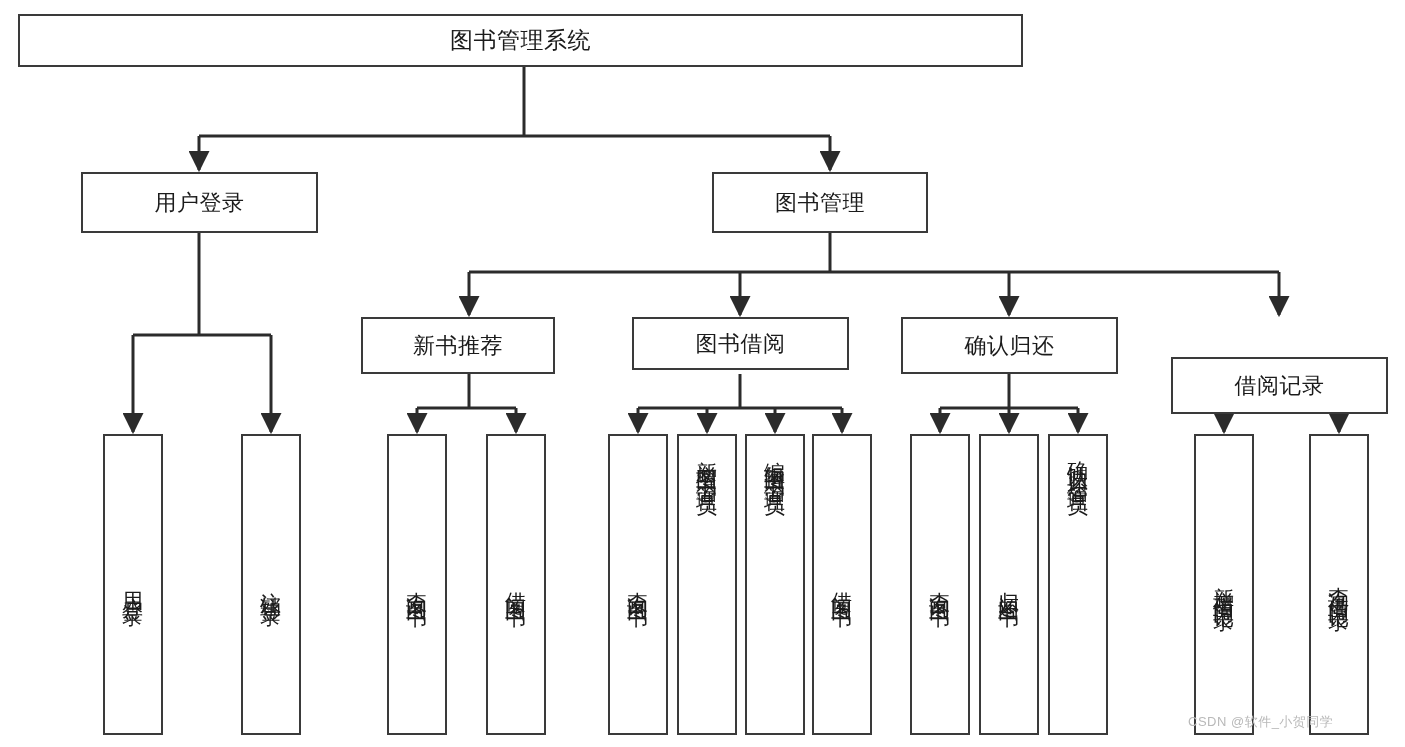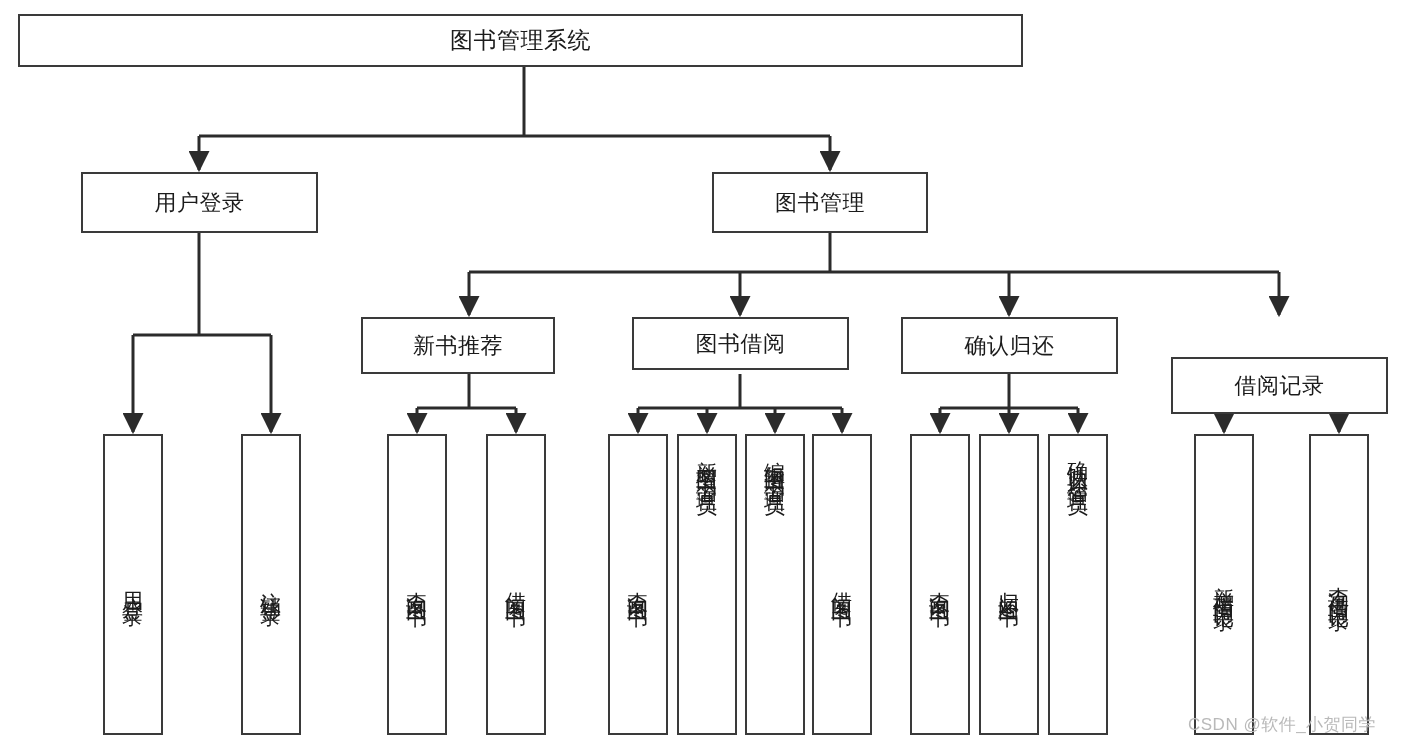--- a/index.html
+++ b/index.html
@@ -71,21 +71,21 @@
     line-height: 1.1;
     letter-spacing: 5px;
     white-space: nowrap;
   }
   
   #watermark {
     position: absolute;
     z-index: 3;
     left: 1188px;
     top: 713px;
-    font-size: 17px;
+    font-size: 13px;
     color: #b9b9b9;
     white-space: nowrap;
     letter-spacing: 0.5px;
   }
 </style>
 </head>
 <body>
 
 <div id="diagram-root">
 

